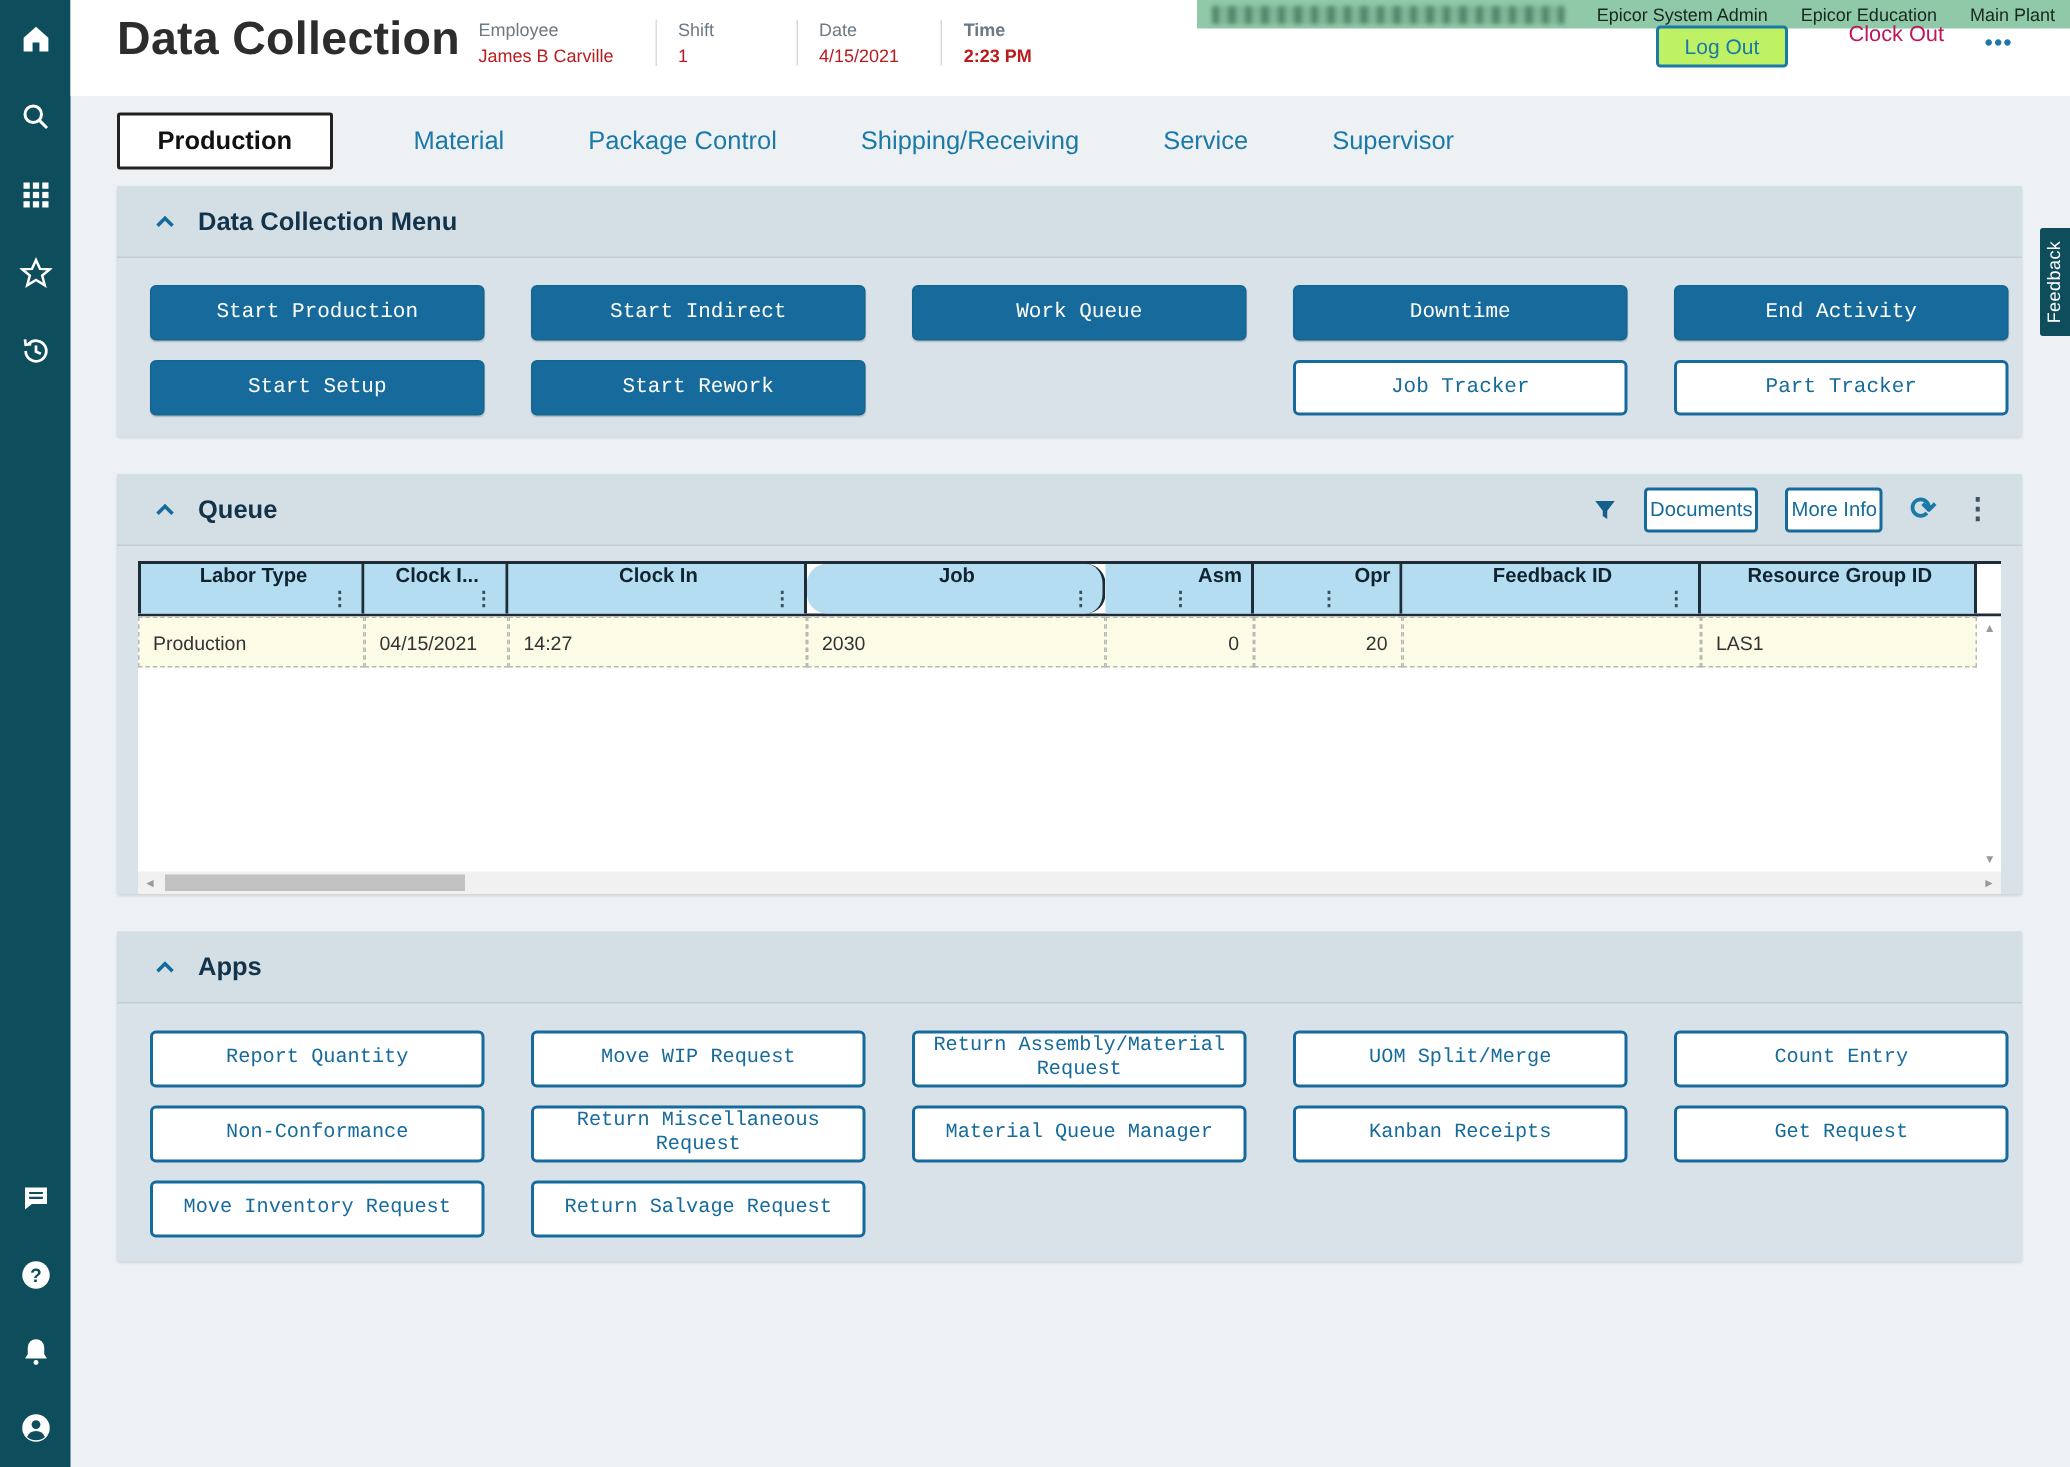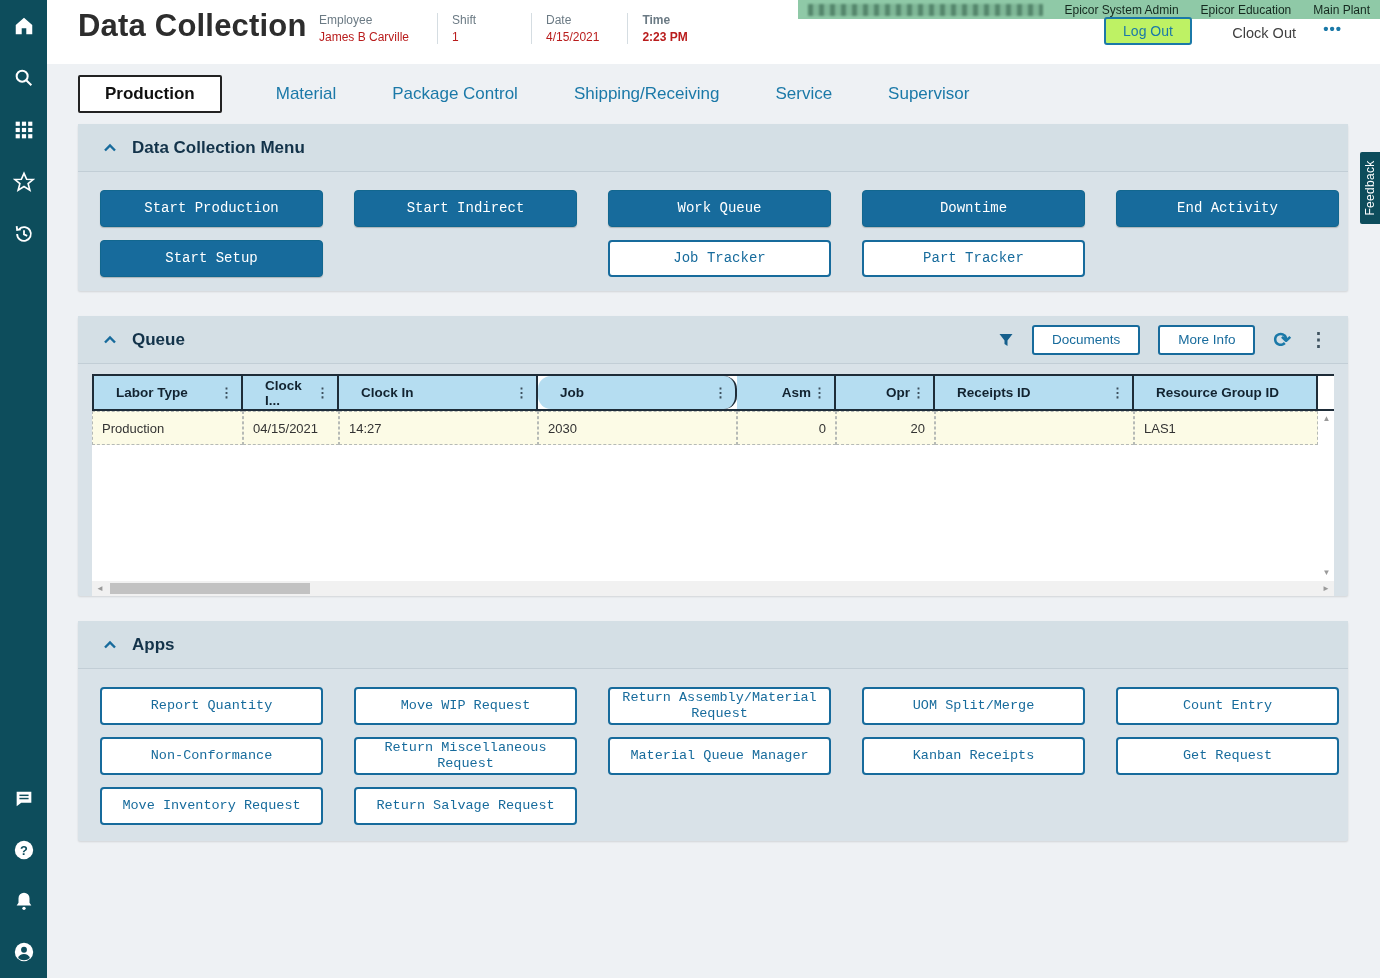--- a/index.html
+++ b/index.html
@@ -25,60 +25,60 @@
   .envbar { position:absolute; right:0; top:0; height:19px; width:582px; background:#8fc9a7;
             display:flex; align-items:center; justify-content:flex-end; padding:0 10px; gap:22px; }
   .env-redacted { width:286px; height:12px; margin-right:auto; border-radius:1px;
             background:repeating-linear-gradient(90deg, rgba(16,56,38,.45) 0 5px, rgba(16,56,38,.12) 5px 11px);
             filter:blur(1.3px); }
   .env-item { font-size:12px; color:#15291f; white-space:nowrap; }
 
   .logout-btn { position:absolute; right:188px; top:17px; width:88px; height:28px; background:#bef264;
             border:2px solid #1b79a8; border-radius:3px; color:#1b79a8; font-size:14px; cursor:pointer;
             display:flex; align-items:center; justify-content:center; }
-  .clockout { position:absolute; right:84px; top:25px; font-size:14.5px; color:#404040; cursor:pointer; }
+  .clockout { position:absolute; right:84px; top:15px; font-size:14.5px; color:#be185d; cursor:pointer; }
   .more-dots { position:absolute; right:38px; top:20px; font-size:15px; color:#1b79a8; letter-spacing:1px; font-weight:bold; cursor:pointer; }
 
   
   .tabs { position:absolute; left:47px; top:64px; width:1333px; height:60px; display:flex; align-items:center;
           padding-left:31px; gap:52px; }
   .tab { font-size:17px; color:#1b79a8; cursor:pointer; padding:8px 2px; white-space:nowrap; }
   .tab.active { color:#111; font-weight:bold; background:#fff; border:2px solid #222; border-radius:2px;
           padding:7px 25px; }
 
   
   .content { position:absolute; left:78px; top:124px; width:1270px; }
   .panel { background:#d9e2e8; border-radius:2px; box-shadow:0 1px 2px rgba(0,0,0,.12); }
   .panel + .panel { margin-top:25px; }
   .panel-header { height:48px; display:flex; align-items:center; gap:14px; padding:0 20px 0 24px;
           border-bottom:1px solid #c2ced6; background:#d4dfe5; }
   .panel-title { font-size:17px; font-weight:bold; color:#13334a; }
   .chev { cursor:pointer; display:flex; }
   .ph-right { margin-left:auto; display:flex; align-items:center; gap:18px; }
-  .small-btn { height:30px; padding:0 18px; background:#fff; border:2px solid #176b9c; border-radius:3px;
+  .small-btn { height:30px; padding:0 2px; background:#fff; border:2px solid #176b9c; border-radius:3px;
           color:#176b9c; font-size:13.5px; cursor:pointer; display:flex; align-items:center; }
   .refresh { font-size:21px; color:#1b79a8; font-weight:bold; cursor:pointer; line-height:1; }
   .kebab-lg { font-size:19px; color:#3f5360; font-weight:bold; cursor:pointer; line-height:1; }
 
   .btn-grid { display:grid; grid-template-columns:repeat(5,223px); column-gap:31px; row-gap:13px;
           padding:18px 0 14px 22px; }
   .cell-empty { visibility:hidden; }
   .btn-filled, .btn-outline { height:37px; border-radius:4px; font-size:14px; cursor:pointer;
           display:flex; align-items:center; justify-content:center; text-align:center; line-height:1.15;
           font-family:Liberation Mono, monospace; }
   .btn-filled { background:#176b9c; color:#fff; border:1px solid #12678f; box-shadow:0 1px 1px rgba(0,0,0,.2); }
   .btn-outline { background:#fff; color:#176b9c; border:2px solid #176b9c; }
   .apps-grid .btn-outline { height:38px; font-size:13.5px; padding:0 8px; }
   .apps-grid { row-gap:12px; padding-bottom:16px; }
 
   
   .table-wrap { width:1242px; margin:10px 14px 10px 14px; background:#fff; }
   .t-header { display:flex; border-top:2px solid #1e2c38; border-bottom:2px solid #1e2c38; background:#fff; }
   .h-cell { height:33px; background:#b5ddf1; border-right:2px solid #1e2c38; display:flex; align-items:center;
-          padding:0 6px 0 22px; font-size:13.5px; font-weight:bold; color:#122330; cursor:pointer; }
+          padding:0 6px 0 9px; font-size:13.5px; font-weight:bold; color:#122330; cursor:pointer;flex-direction:column; }
   .h-cell:first-child { border-left:2px solid #1e2c38; }
   .h-kebab { font-size:13px; color:#3c4f5d; font-weight:bold; padding:0 2px; cursor:pointer; }
   .t-body { display:flex; }
   .rows-area { width:1227px; }
   .d-row { display:flex; height:34px; cursor:pointer; }
   .d-cell { border:1px dashed #b6bab6; background:#fcfbe6; display:flex; align-items:center; padding:0 9px;
           font-size:13px; color:#333; }
   .d-cell.num { justify-content:flex-end; }
   .rows-empty { height:136px; background:#fff; }
   .vscroll { width:15px; height:170px; display:flex; flex-direction:column; justify-content:space-between;
@@ -224,20 +224,21 @@
         </span>
         <span class="panel-title">Data Collection Menu</span>
       </div>
       <div class="btn-grid" id="menu-grid">
           <button class="btn-filled">Start Production</button>
           <button class="btn-filled">Start Indirect</button>
           <button class="btn-filled">Work Queue</button>
           <button class="btn-filled">Downtime</button>
           <button class="btn-filled">End Activity</button>
           <button class="btn-filled">Start Setup</button>
+          <button class="btn-filled">Start Rework</button>
           <span class="cell-empty"></span>
           <button class="btn-outline">Job Tracker</button>
           <button class="btn-outline">Part Tracker</button>
         </div>
     </section>
 
     <section class="panel">
       <div class="panel-header">
         <span class="chev">
           <svg width="16" height="16" viewBox="0 0 16 16" fill="none" stroke="#176b9c" stroke-width="2.4">
@@ -278,21 +279,21 @@
             </div>
             <div class="h-cell" style="width: 99px;">
               <span style="margin-left: auto;">Asm</span>
               <span class="h-kebab">⋮</span>
             </div>
             <div class="h-cell" style="width: 99px;">
               <span style="margin-left: auto;">Opr</span>
               <span class="h-kebab">⋮</span>
             </div>
             <div class="h-cell" style="width: 199px;">
-              <span>Receipts ID</span>
+              <span>Feedback ID</span>
               <span class="h-kebab" style="margin-left: auto;">⋮</span>
             </div>
             <div class="h-cell" style="width: 184px;">
               <span>Resource Group ID</span>
             </div>
           </div>
         <div class="t-body">
           <div class="rows-area">
             <div id="qrows">
                 <div class="d-row">

